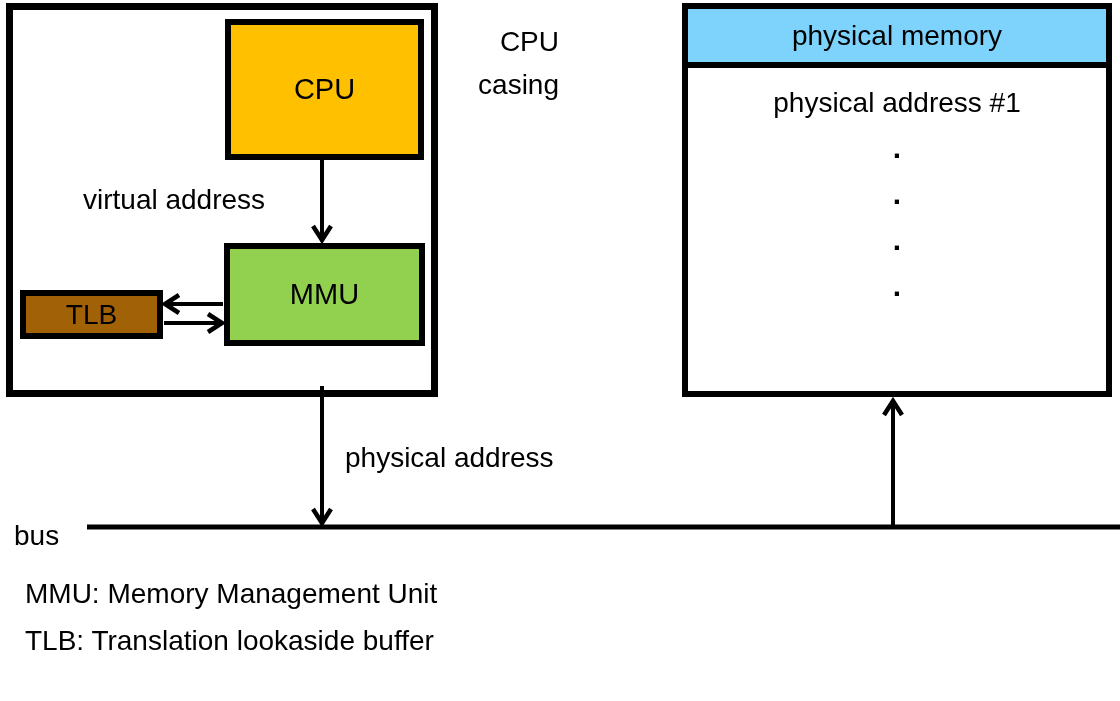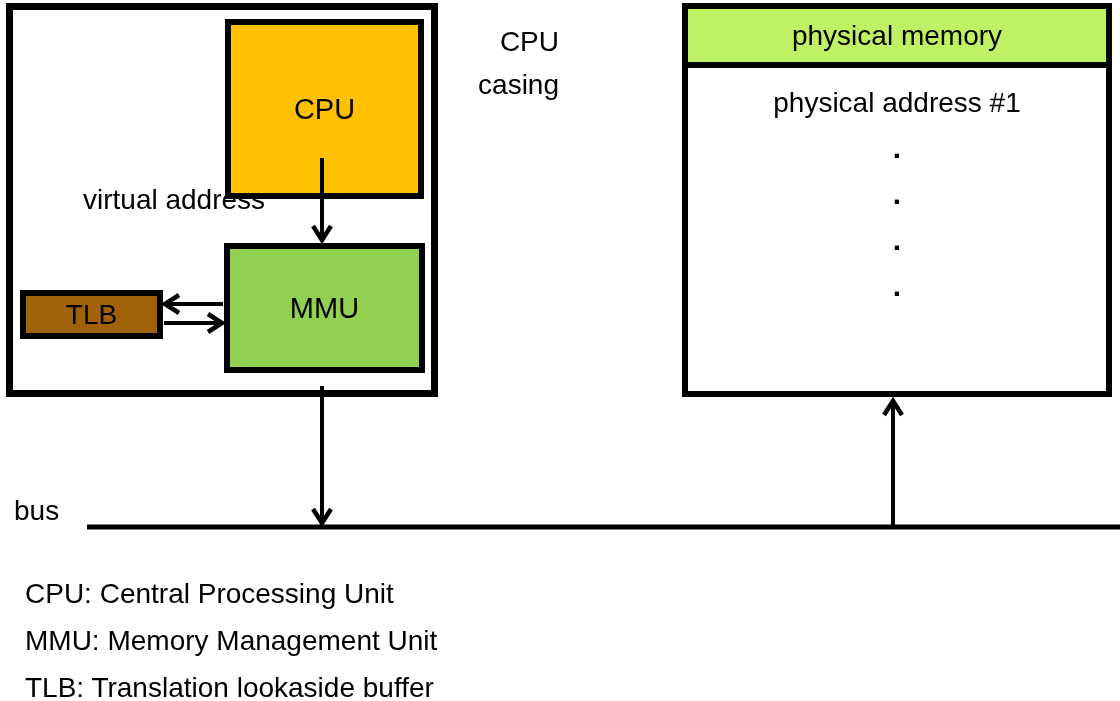--- a/index.html
+++ b/index.html
@@ -27,22 +27,22 @@
     background: #fff;
   }
   .block {
     position: absolute;
     border: 6px solid #000;
     display: flex;
     align-items: center;
     justify-content: center;
     font-size: 29px;
   }
-  .cpu-block  { left: 225px; top: 19px;  width: 199px; height: 180px; }
-  .mmu-block  { left: 224px; top: 243px; width: 201px; height: 130px; }
+  .cpu-block  { left: 225px; top: 19px;  width: 199px; height: 141px; }
+  .mmu-block  { left: 224px; top: 243px; width: 201px; height: 103px; }
   .tlb-block  { left: 20px;  top: 290px; width: 143px; height: 49px; font-size: 28px; }
 
   
   .memory {
     position: absolute;
     left: 682px; top: 3px;
     width: 430px; height: 394px;
     border: 6px solid #000;
     background: #fff;
     display: flex;
@@ -78,21 +78,21 @@
   }
   .casing-label {
     left: 437px; top: 20px;
     width: 122px;
     text-align: right;
     white-space: normal;
     line-height: 43px;
   }
   .virtual-address-label  { left: 83px;  top: 184px; }
   .physical-address-label { left: 345px; top: 442px; }
-  .bus-label              { left: 14px;  top: 495px; }
+  .bus-label              { left: 14px;  top: 520px; }
 
   .legend {
     position: absolute;
     left: 25px; top: 570px;
     font-size: 28px;
     line-height: 47px;
   }
 
   
   svg.wires {
@@ -116,39 +116,39 @@
 
   <div class="casing"></div>
 
   <div class="block cpu-block" style="background-color: rgb(255, 192, 0);">CPU</div>
 
   <div class="block mmu-block" style="background-color: rgb(146, 208, 80);">MMU</div>
 
   <div class="block tlb-block" style="background-color: #a16207;">TLB</div>
 
   <div class="memory">
-    <div class="mem-header" style="background-color: #bef264;">physical memory</div>
+    <div class="mem-header" style="background-color: #7dd3fc;">physical memory</div>
     <div class="mem-rows">
       <div class="mem-row">physical address #1</div>
       <div class="mem-dot">.</div>
       <div class="mem-dot">.</div>
       <div class="mem-dot">.</div>
       <div class="mem-dot">.</div>
     </div>
   </div>
 
   <div class="label casing-label">CPU casing</div>
 
   <div class="label virtual-address-label">virtual address</div>
 
+  <div class="label physical-address-label">physical address</div>
 
   <div class="label bus-label">bus</div>
 
   <div class="legend">
-    <div>CPU: Central Processing Unit</div>
     <div>MMU: Memory Management Unit</div>
     <div>TLB: Translation lookaside buffer</div>
   </div>
 
   <svg class="wires" viewBox="0 0 1120 701" xmlns="http://www.w3.org/2000/svg">
 
     <g>
       <line x1="322" y1="158" x2="322" y2="239"></line>
       <polyline points="313,226 322,240 331,226"></polyline>
     </g>

